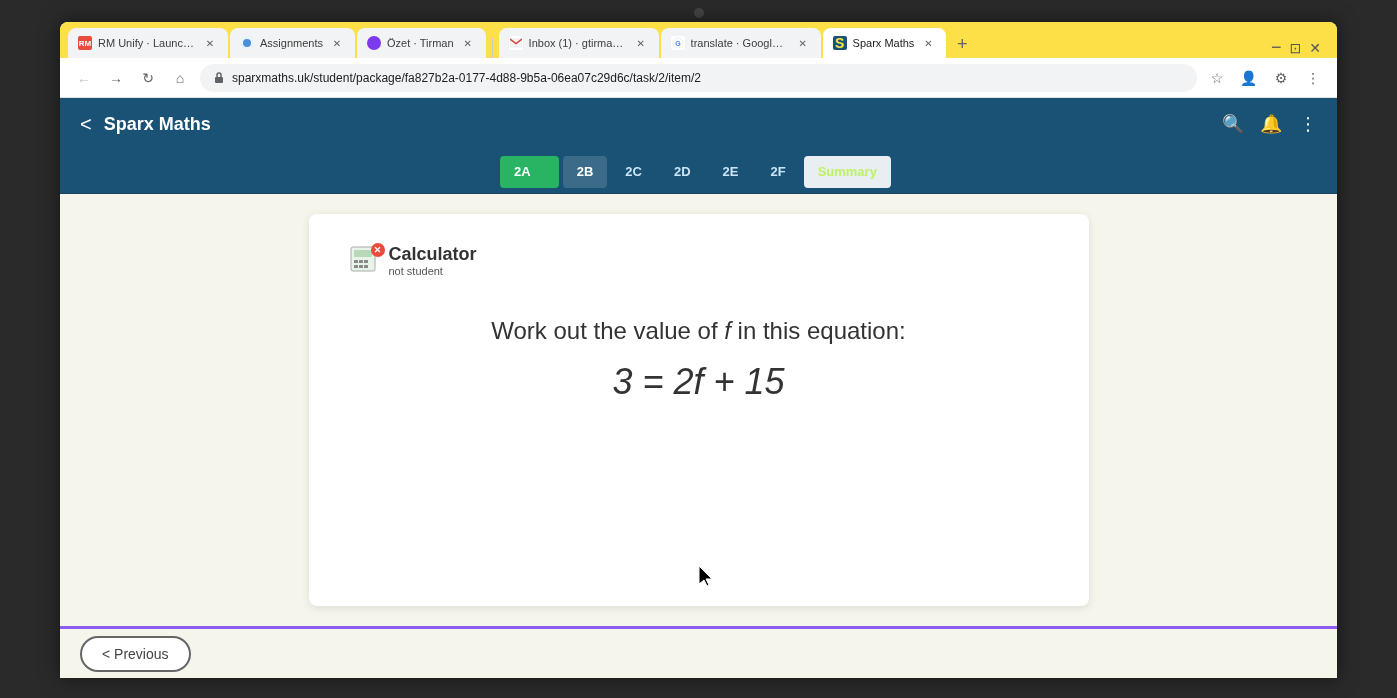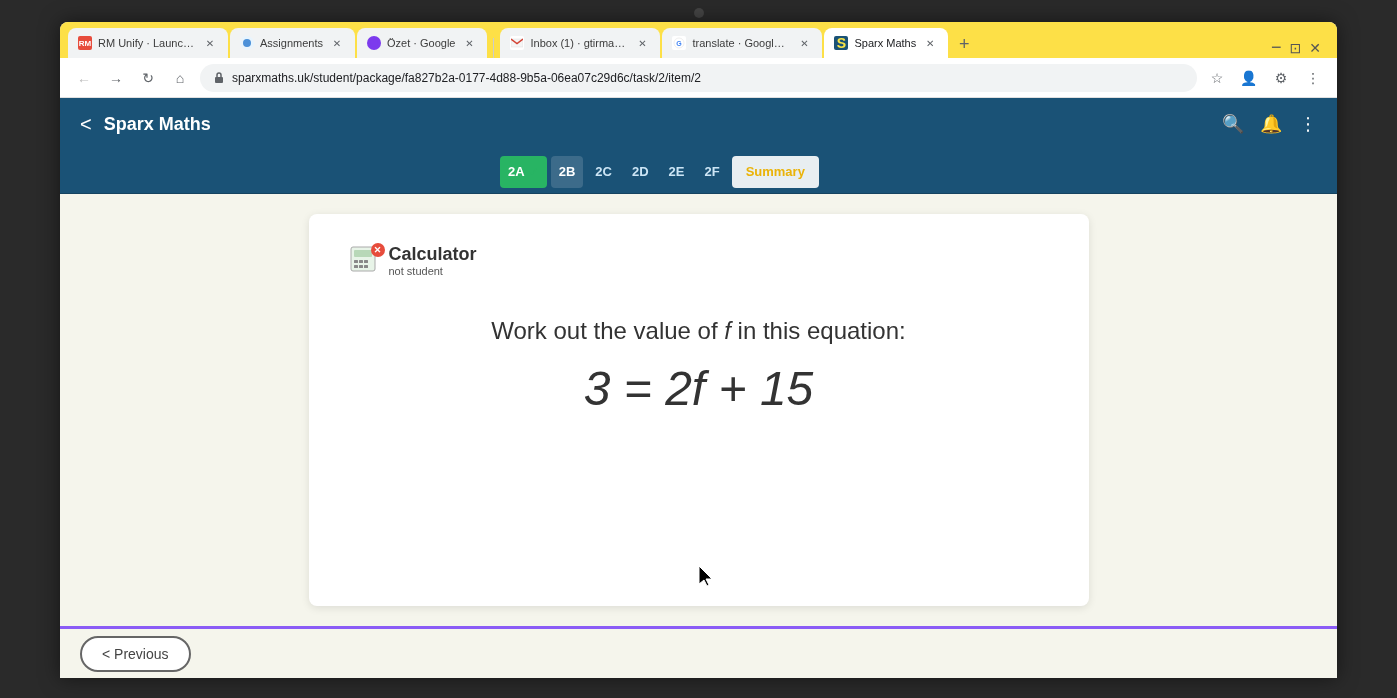--- a/index.html
+++ b/index.html
@@ -218,21 +218,21 @@
       align-items: center;
       padding: 0 20px 0 440px;
       gap: 4px;
       height: 44px;
       flex-shrink: 0;
       border-bottom: 1px solid #154360;
     }
 
     .task-tab {
       height: 32px;
-      padding: 0 8px;
+      padding: 0 14px;
       border-radius: 4px;
       display: flex;
       align-items: center;
       font-size: 13px;
       font-weight: 600;
       cursor: pointer;
       color: #cce5f5;
       gap: 4px;
     }
 
@@ -241,21 +241,21 @@
       color: white;
     }
 
     .task-tab.current {
       background: rgba(255,255,255,0.15);
       color: white;
     }
 
     .task-tab-summary {
       background: rgba(255,255,255,0.9);
-      color: #eab308;
+      color: #bef264;
       height: 32px;
       padding: 0 14px;
       border-radius: 4px;
       display: flex;
       align-items: center;
       font-size: 13px;
       font-weight: 600;
       cursor: pointer;
     }
 
@@ -329,21 +329,21 @@
     
     .question-text {
       font-size: 24px;
       color: #333;
       text-align: center;
       margin: 40px 0 16px;
       font-weight: 400;
     }
 
     .question-equation {
-      font-size: 48px;
+      font-size: 36px;
       color: #333;
       text-align: center;
       font-style: italic;
       margin: 10px 0 40px;
     }
 
     
     .bottom-nav {
       height: 52px;
       background: #f5f5ec;
@@ -417,21 +417,21 @@
         <span class="tab-label">Assignments</span>
         <div class="tab-close">✕</div>
       </div>
 
       <div class="tab">
         <div class="tab-favicon favicon-quizizz">
           <svg width="10" height="10" viewBox="0 0 10 10">
               <circle cx="5" cy="5" r="4" fill="#7c3aed"></circle>
             </svg>
         </div>
-        <span class="tab-label">Özet · Google</span>
+        <span class="tab-label">Özet · Tirman</span>
         <div class="tab-close">✕</div>
       </div>
 
       <div class="tab-divider"></div>
 
       <div class="tab">
         <div class="tab-favicon favicon-gmail">
           <svg width="12" height="10" viewBox="0 0 12 10">
               <path d="M0 1h12v8H0z" fill="#f5f5f5" stroke="#ddd" stroke-width="0.5"></path>
               <path d="M0 1l6 4.5L12 1" fill="none" stroke="#d44638" stroke-width="1.5"></path>

